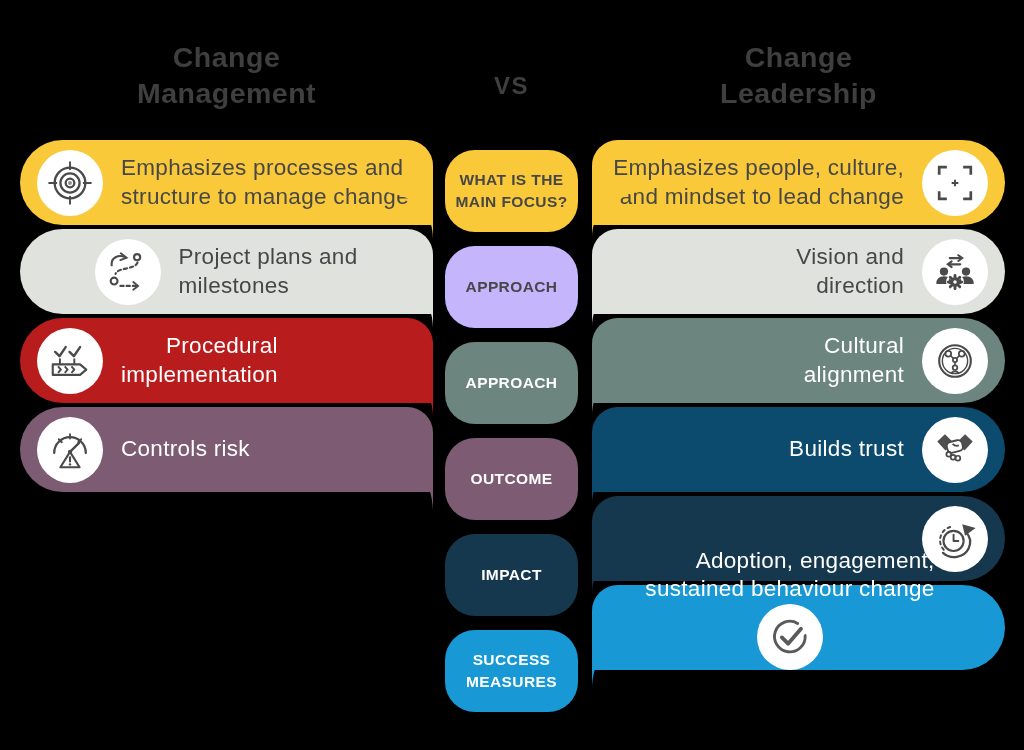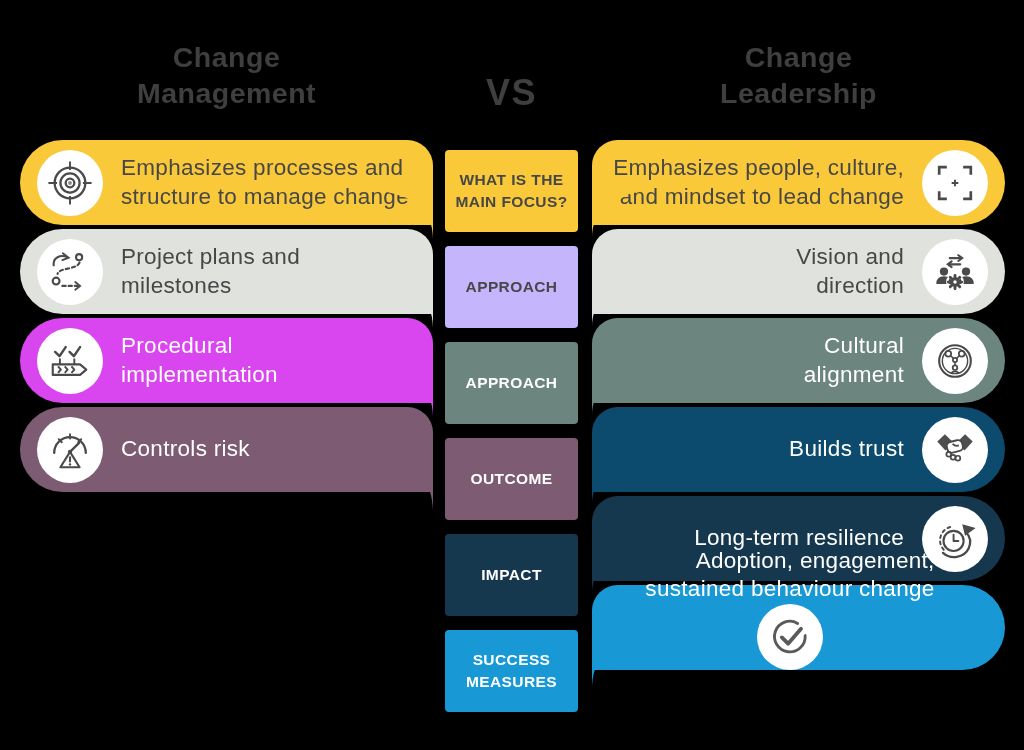--- a/index.html
+++ b/index.html
@@ -9,21 +9,21 @@
   }
   .title {
     position:absolute; top:40px; width:413px; text-align:center;
     font-size:28.5px; font-weight:bold; line-height:1.25;
     white-space:pre-line; letter-spacing:0.5px;
   }
   #title-left { left:20px; }
   #title-right { left:592px; }
   .vs {
     position:absolute; left:445px; top:72px; width:133px; text-align:center;
-    font-size:36px; font-weight:bold; letter-spacing:1.5px;
+    font-size:24px; font-weight:bold; letter-spacing:1.5px;
   }
   .col-left  { position:absolute; left:20px;  top:140px; width:413px; }
   .col-right { position:absolute; left:592px; top:140px; width:413px; }
   .col-center{ position:absolute; left:445px; top:150px; width:133px; }
 
   .row {
     position:relative; height:85px; margin-bottom:4px;
     display:flex; align-items:center;
   }
   .rowL { border-radius:43px 26px 0 43px; padding-left:17px; }
@@ -48,21 +48,21 @@
   .ic svg { width:46px; height:46px; display:block; }
   .txt {
     margin:0 18px; font-size:22.5px; line-height:1.27;
     white-space:pre-line; letter-spacing:0.3px;
   }
   .rowR .txt { text-align:right; }
   .t-dark { color:#474747; }
   .t-light { color:#FFFFFF; }
 
   .tile {
-    height:82px; margin-bottom:14px; border-radius:4px;
+    height:82px; margin-bottom:14px; border-radius:30px;
     display:flex; align-items:center; justify-content:center;
     text-align:center; font-weight:bold; font-size:15.5px;
     line-height:1.4; letter-spacing:0.4px; white-space:pre-line;
   }
 </style>
 </head>
 <body>
 
 <div id="stage">
 
@@ -81,37 +81,37 @@
             <circle cx="24" cy="24" r="10"></circle>
             <circle cx="24" cy="24" r="4.5"></circle>
           <circle cx="24" cy="24" r="2" fill="#8B8B8B" stroke="none"></circle>
           <path d="M24 1.5 V10.5 M24 37.5 V46.5 M1.5 24 H10.5 M37.5 24 H46.5" stroke-width="2"></path>
         </svg>
       </span>
       <span class="txt">Emphasizes processes and
 structure to manage change</span>
     </div>
 
-    <div class="row rowL t-dark" style="background: rgb(224, 226, 222);">
+    <div class="row rowL t-dark" style="background: rgb(224, 226, 222); justify-content: center;">
       <span class="ic">
         <svg viewBox="0 0 48 48" fill="none" stroke="#4A4A4A" stroke-width="2.2" stroke-linecap="round">
           <path d="M7 17 C6 9 14 5.5 21 8.5"></path>
           <path d="M16.5 4.5 L22.5 9 L16 11.5" stroke-width="2"></path>
           <circle cx="33.5" cy="8.5" r="3.2"></circle>
           <path d="M34 14 C31 22 13 19 11 26" stroke-dasharray="3.5 3"></path>
           <circle cx="9.5" cy="33.5" r="3.6"></circle>
           <path d="M16 38.5 H32" stroke-dasharray="3.5 3"></path>
           <path d="M29.5 34.5 L34.5 38.5 L29.5 42.5" stroke-width="2"></path>
         </svg>
       </span>
       <span class="txt">Project plans and
 milestones</span>
     </div>
 
-    <div class="row rowL t-light" style="background: #d946ef;">
+    <div class="row rowL t-light" style="background: #b91c1c; text-align: right;">
       <span class="ic">
         <svg viewBox="0 0 48 48" fill="none" stroke="#4A4A4A" stroke-width="2.2" stroke-linejoin="round">
           <path d="M6 27.5 H34.5 L41 33 L34.5 38.5 H6 Z"></path>
           <path d="M11.5 29.5 L14.5 33 L11.5 36.5 M18.5 29.5 L21.5 33 L18.5 36.5 M25.5 29.5 L28.5 33 L25.5 36.5" stroke-width="2"></path>
           <path d="M13.5 21.5 V27 M28.5 21.5 V27" stroke-width="2"></path>
           <path d="M8.5 14.5 L13 19 L19.5 9.5 M23.5 14.5 L28 19 L34.5 9.5" stroke-width="2.5" stroke-linecap="round"></path>
         </svg>
       </span>
       <span class="txt">Procedural
 implementation</span>
@@ -206,21 +206,20 @@
           <rect x="15.5" y="14.5" width="16.5" height="11.5" rx="4.5" transform="rotate(-14 24 20)" fill="#FFFFFF"></rect>
           <path d="M21.5 17.5 Q24.5 20.5 28 19.2" stroke-width="1.8"></path>
           <circle cx="17.5" cy="28.5" r="2.5" stroke-width="1.8"></circle>
           <circle cx="22" cy="31.5" r="2.5" stroke-width="1.8"></circle>
           <circle cx="27" cy="32.5" r="2.5" stroke-width="1.8"></circle>
         </svg>
       </span>
     </div>
 
     <div class="row rowR t-light" style="background: rgb(22, 56, 79);">
-      <span class="txt">Long-term resilience</span>
       <span class="ic">
         <svg viewBox="0 0 48 48" fill="none" stroke="#4A4A4A" stroke-width="2.2" stroke-linecap="round">
           <path d="M19 11.5 A14.5 14.5 0 0 0 13.5 36.5" stroke-dasharray="3 3.6" stroke-width="2"></path>
           <circle cx="22.5" cy="26" r="10.5"></circle>
           <path d="M22.5 26 V19.5 M22.5 26 H27.5" stroke-width="2"></path>
           <path d="M11.5 38.5 C19 45.5 33.5 44 38.2 34 C40.8 28 40 21.5 35.5 17" stroke-width="2.4"></path>
           <path d="M31.5 8.5 L45.5 12.5 L34.5 20.5 Z" fill="#4A4A4A" stroke="none"></path>
         </svg>
       </span>
     </div>

